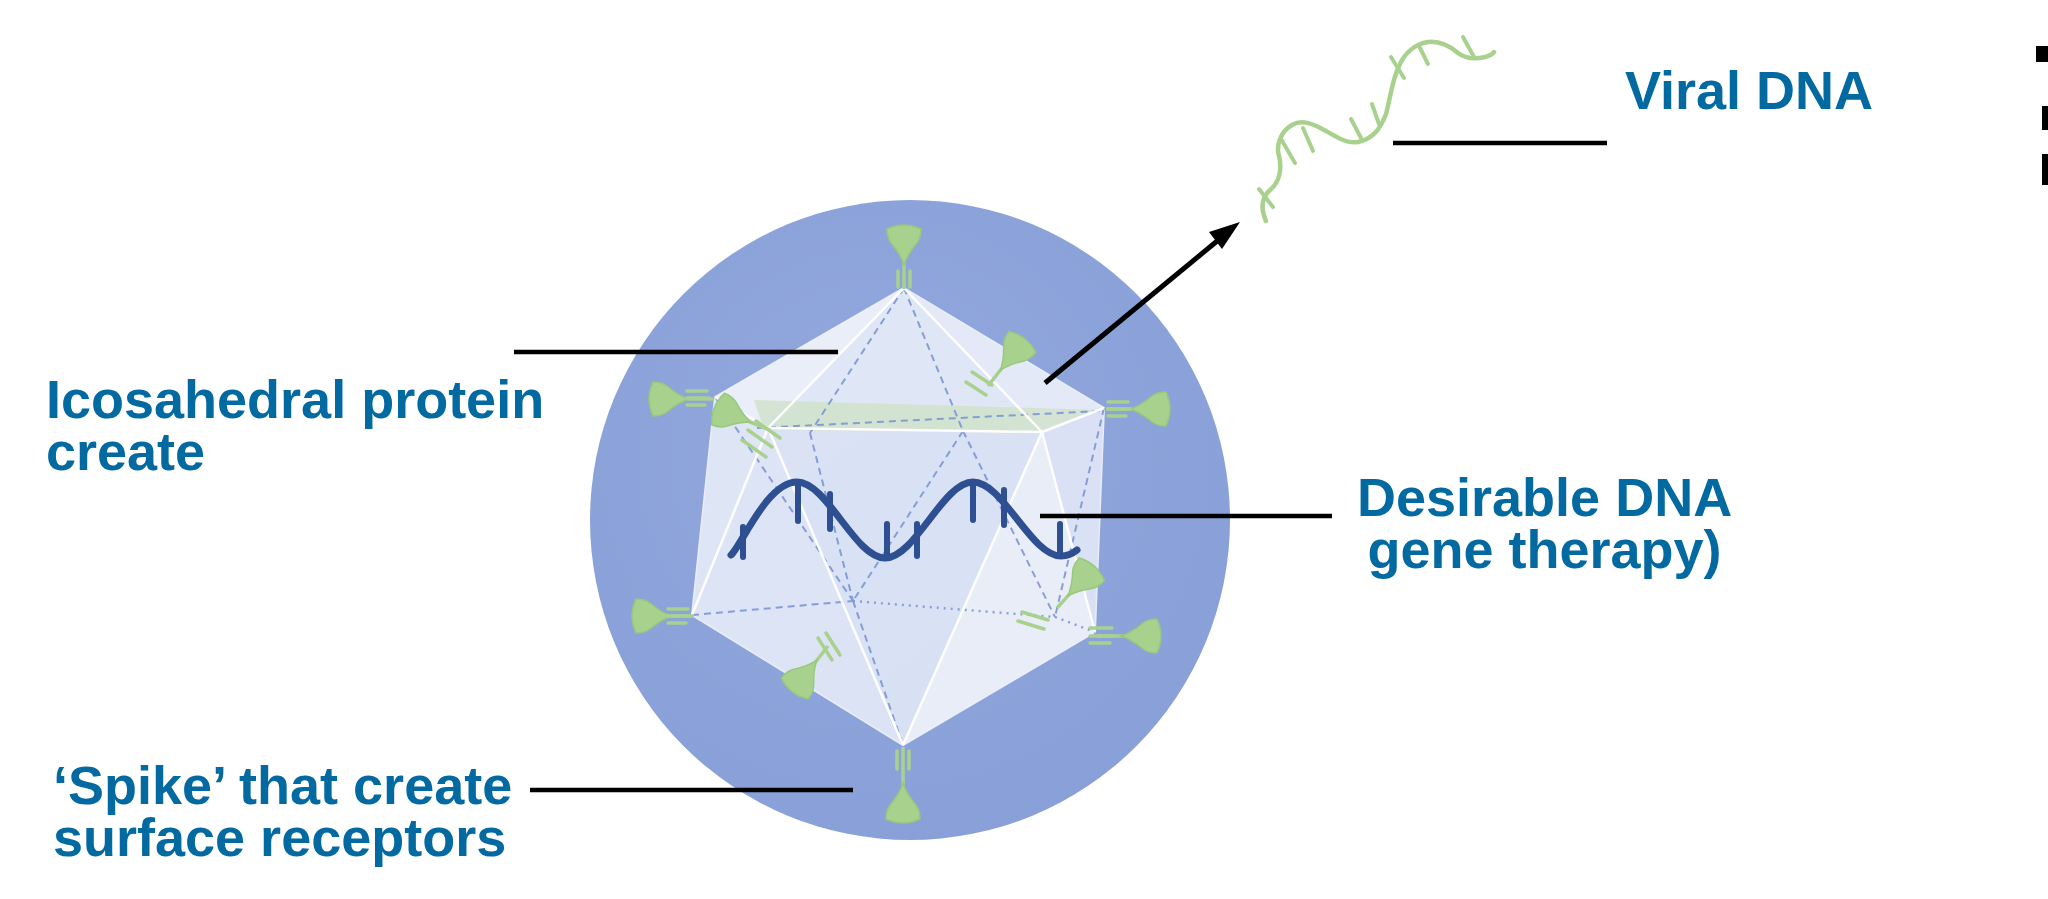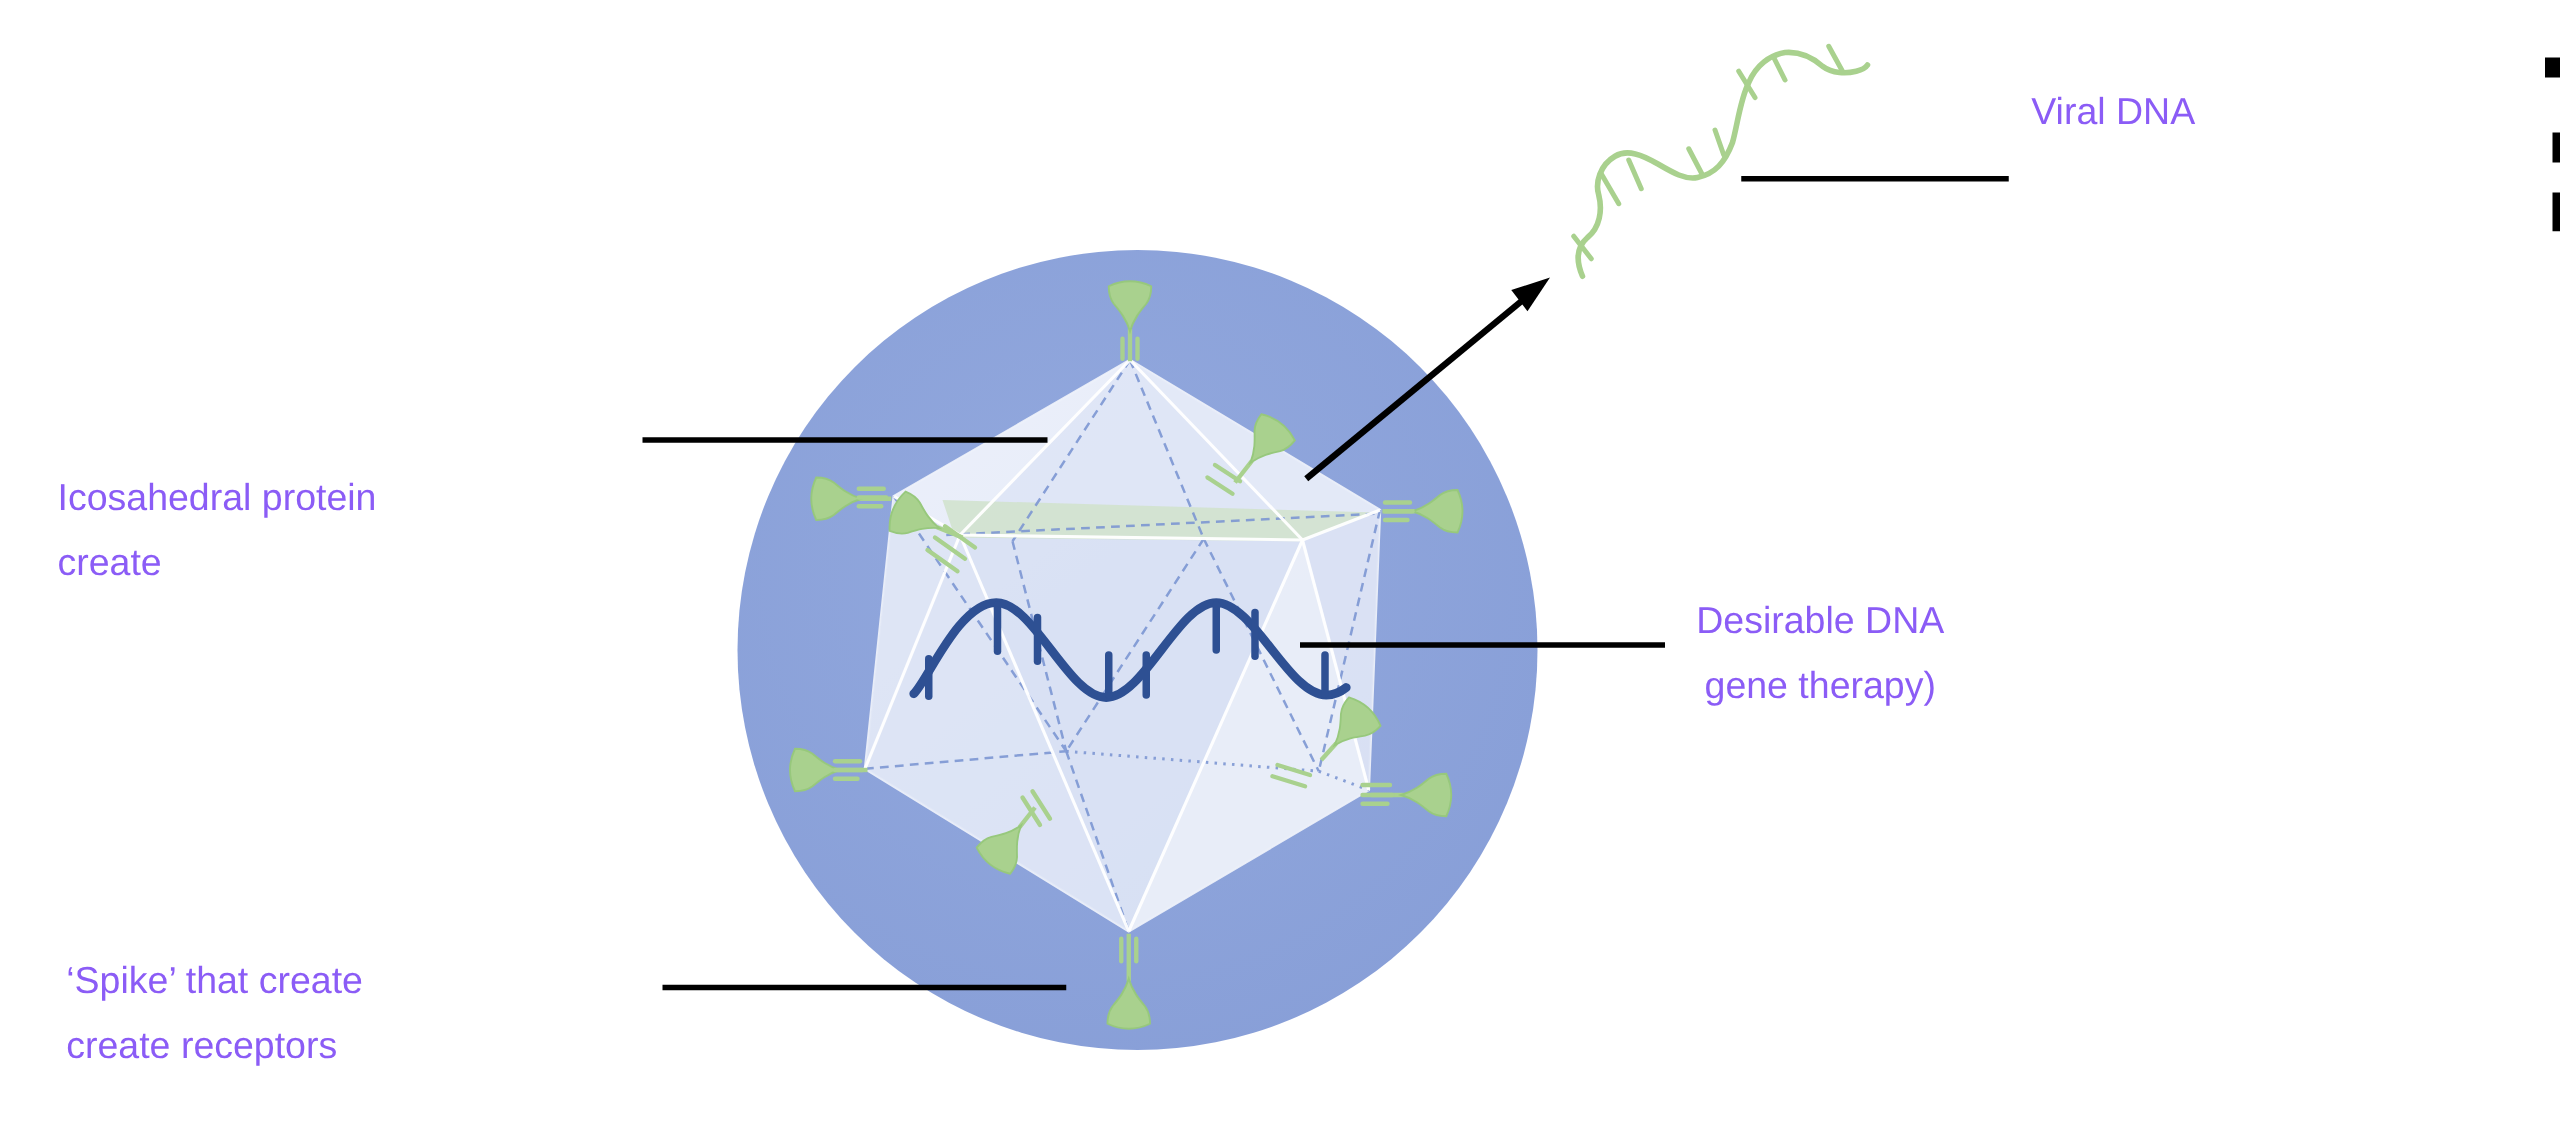--- a/index.html
+++ b/index.html
@@ -6,24 +6,24 @@
   #canvas{
     position:relative;
     width:2048px;height:899px;
     background:#ffffff;
     overflow:hidden;
     font-family:"Liberation Sans","DejaVu Sans",sans-serif;
   }
   #art{position:absolute;left:0;top:0;}
   .callout{
     position:absolute;
-    font-weight:normal;
-    font-size:30px;
+    font-weight:bold;
+    font-size:54px;
     line-height:52px;
-    color:#8b5cf6;
+    color:#0369a1;
     white-space:nowrap;
     letter-spacing:0px;
   }
   .callout span{display:block;}
 </style>
 </head>
 <body>
 
 <div id="canvas">
 
@@ -215,21 +215,21 @@
     </g>
   </svg>
 
   <div class="callout" style="left:46px; top:326px;margin-top:47px;">
     <span>Icosahedral protein</span>
     <span>create</span>
   </div>
 
   <div class="callout" style="left:53px; top:759px;">
     <span>‘Spike’ that create</span>
-    <span>create receptors</span>
+    <span>surface receptors</span>
   </div>
 
   <div class="callout" style="left:1625px; top:64px;">
     <span>Viral DNA</span>
   </div>
 
   <div class="callout" style="left:1357px; top:471px;text-align:center;">
     <span>Desirable DNA</span>
     <span>gene therapy)</span>
   </div>

